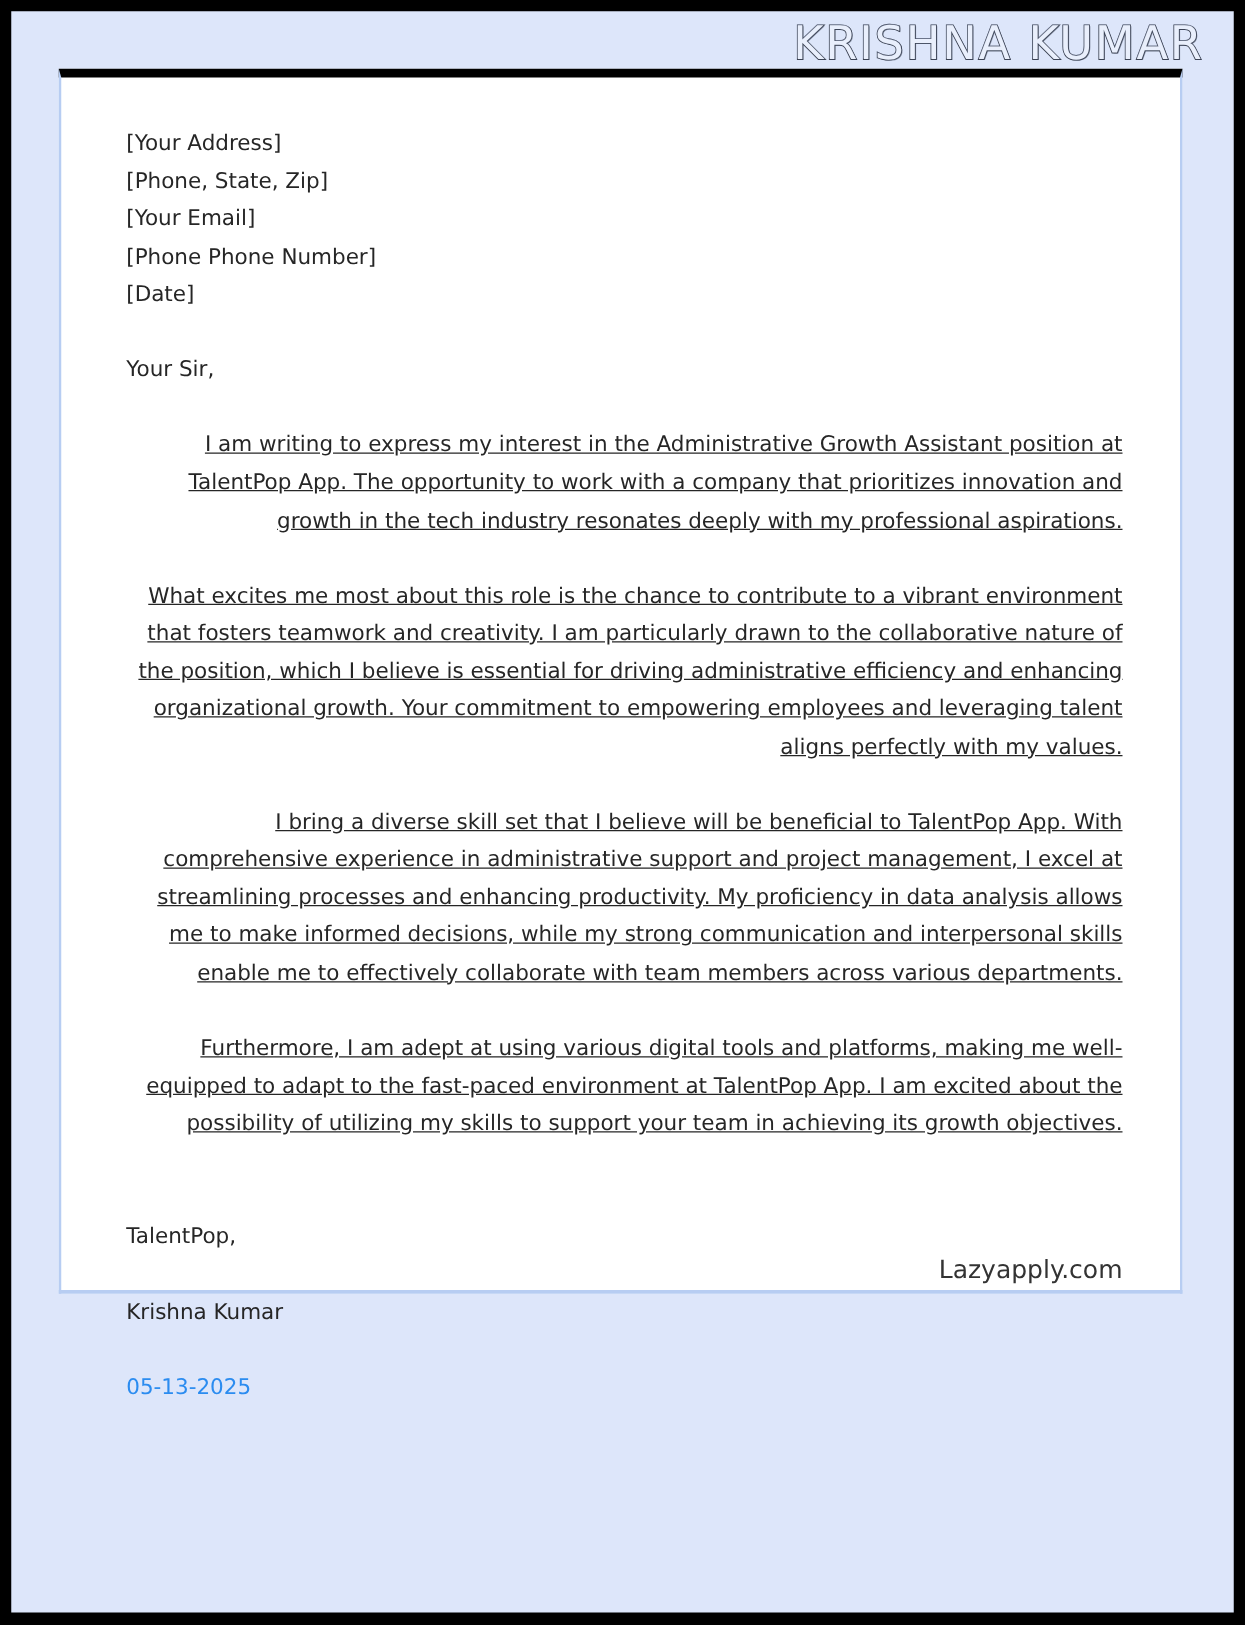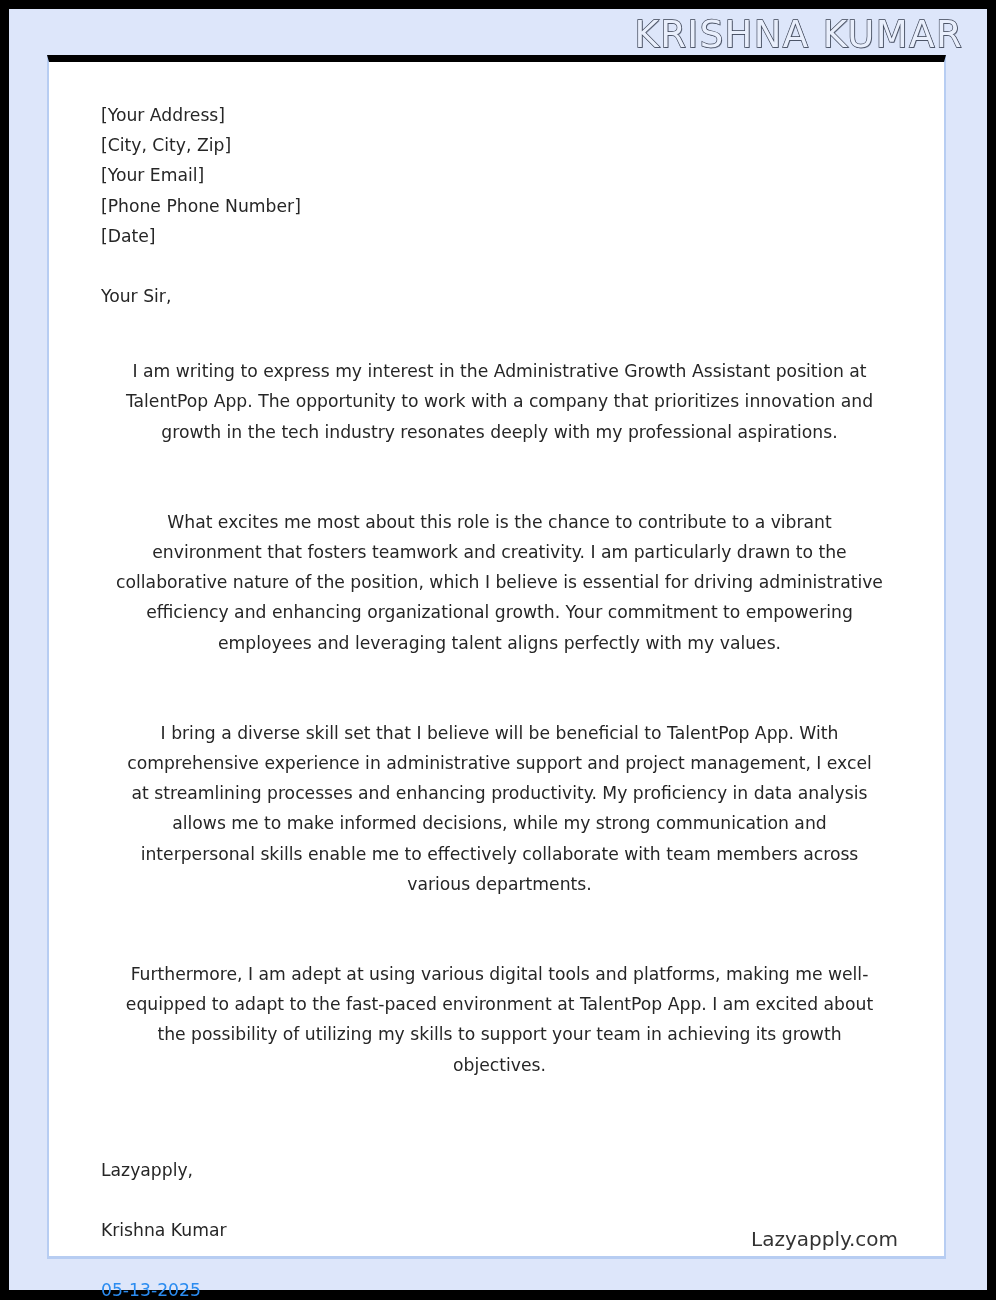--- a/index.html
+++ b/index.html
@@ -56,21 +56,21 @@
       -0.3px -0.3px 0 rgba(120,130,155,0.5);
     white-space: nowrap;
   }
 
   
   .card {
     position: absolute;
     left: 38px;
     top: 46px;
     width: 899px;
-    height: 1204px;
+    height: 980px;
     box-sizing: border-box;
     background: #ffffff;
     border-top: 7px solid #000000;
     border-left: 2px solid #b7cdf2;
     border-right: 2px solid #b7cdf2;
     border-bottom: 3px solid #b7cdf2;
   }
 
   .card-inner {
     position: absolute;
@@ -92,22 +92,23 @@
   .addr-line {
     white-space: pre;
   }
   .spacer {
     height: 30px;
   }
   .salutation {
     margin: 0;
   }
   .para {
-    margin: 15px;
-    text-align: center;
+    margin: 0;
+    text-align: right;
+    text-decoration: underline;
   }
   .closing {
     margin: 0;
   }
   .signature {
     margin: 0;
   }
   .date {
     margin: 0;
     color: #2b8cf0;
@@ -133,21 +134,21 @@
   <div class="header">
     <div class="header-name">KRISHNA KUMAR</div>
   </div>
 
   <div class="card">
     <div class="card-inner">
 
       <div class="letter">
 
         <div class="addr-line">[Your Address]</div>
-        <div class="addr-line">[City, City, Zip]</div>
+        <div class="addr-line">[Phone, State, Zip]</div>
         <div class="addr-line">[Your Email]</div>
         <div class="addr-line">[Phone Phone Number]</div>
         <div class="addr-line">[Date]</div>
 
         <div class="spacer"></div>
 
         <p class="salutation">Your Sir,</p>
 
         <div class="spacer"></div>
 
@@ -163,21 +164,21 @@
 
         <div class="spacer"></div>
 
         <p class="para">Furthermore, I am adept at using various digital tools and platforms, making me well-equipped to adapt to the fast-paced environment at TalentPop App. I am excited about the possibility of utilizing my skills to support your team in achieving its growth objectives.</p>
 
         <div class="spacer"></div>
 
 
         <div class="spacer"></div>
 
-        <p class="closing">Lazyapply,</p>
+        <p class="closing">TalentPop,</p>
 
         <div class="spacer"></div>
 
         <p class="signature">Krishna Kumar</p>
 
         <div class="spacer"></div>
 
         <p class="date">05-13-2025</p>
 
       </div>

